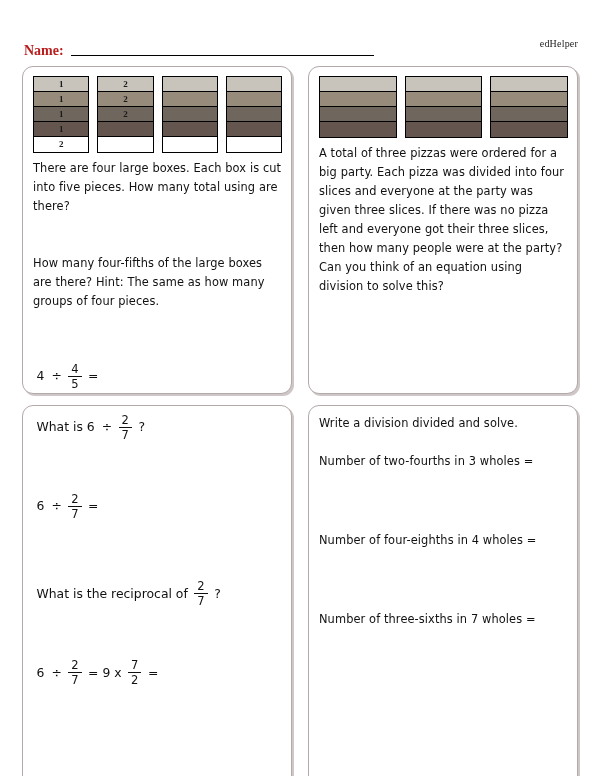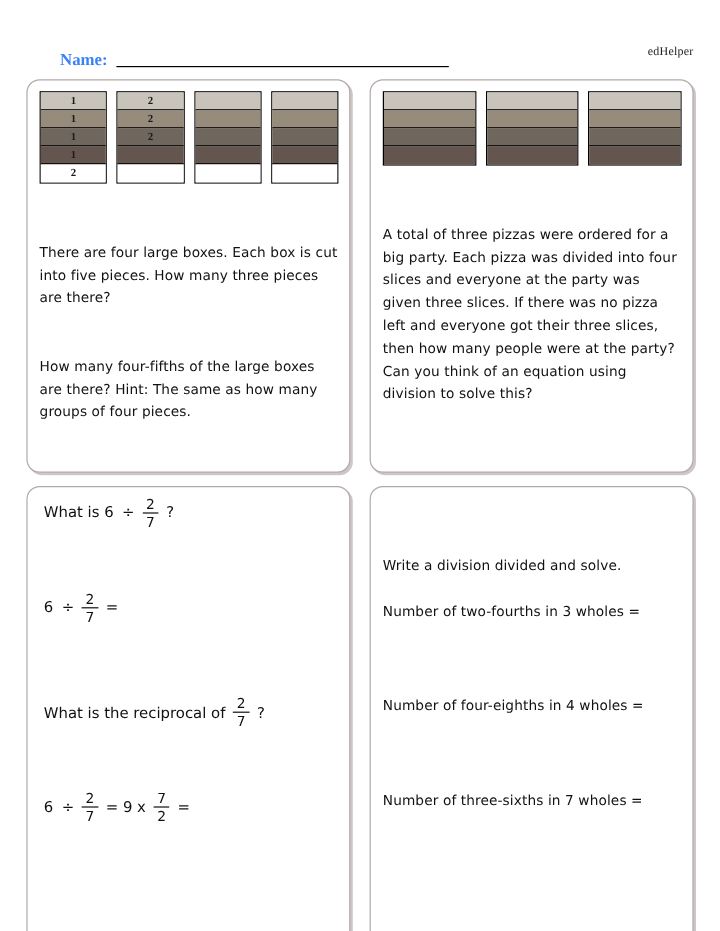--- a/index.html
+++ b/index.html
@@ -30,24 +30,23 @@
     top: 44px;
     left: 24px;
     display: flex;
     align-items: flex-end;
     width: 350px;
   }
   .name-label {
     font-family: "Liberation Serif", serif;
     font-weight: bold;
     font-size: 14px;
-    color: #3b82f6;
+    color: #b91c1c;
     line-height: 1;
     white-space: nowrap;
-    margin-left: 26px;
   }
   .name-line {
     flex: 1 1 auto;
     height: 0;
     border-bottom: 1.3px solid #000;
     margin-left: 7px;
     margin-bottom: 2px;
   }
 
   
@@ -112,21 +111,20 @@
   }
   .slice:last-child { border-bottom: none; }
   .slice.empty { background: #ffffff; }
 
   
   .ptext {
     font-size: 11.4px;
     line-height: 19px;
     color: #111;
     letter-spacing: .1px;
-    margin-top: 48px;
   }
   .ptext + .ptext { margin-top: 19px; }
   .gap-lg { margin-top: 38px !important; }
   .gap-xl { margin-top: 52px !important; }
   .gap-xxl { margin-top: 60px !important; }
 
   
   .eq {
     display: flex;
     align-items: center;
@@ -194,21 +192,21 @@
             </div>
             <div class="fbox boxes-5">
               <div class="slice" style="background: rgb(200, 196, 188);"></div>
               <div class="slice" style="background: rgb(151, 139, 124);"></div>
               <div class="slice" style="background: rgb(111, 102, 93);"></div>
               <div class="slice" style="background: rgb(100, 86, 79);"></div>
               <div class="slice empty" style="background: rgb(255, 255, 255);"></div>
             </div>
           </div>
 
-        <div class="ptext">There are four large boxes. Each box is cut into five pieces. How many three pieces are there?</div>
+        <div class="ptext">There are four large boxes. Each box is cut into five pieces. How many total using are there?</div>
 
         <div class="ptext gap-lg">How many four-fifths of the large boxes are there? Hint: The same as how many groups of four pieces.</div>
 
         <div class="eq gap-xl">
           <span class="tok">4</span>
           <span class="tok">÷</span>
           <span class="frac">
             <span class="num">4</span>
             <span class="bar"></span>
             <span class="den">5</span>

